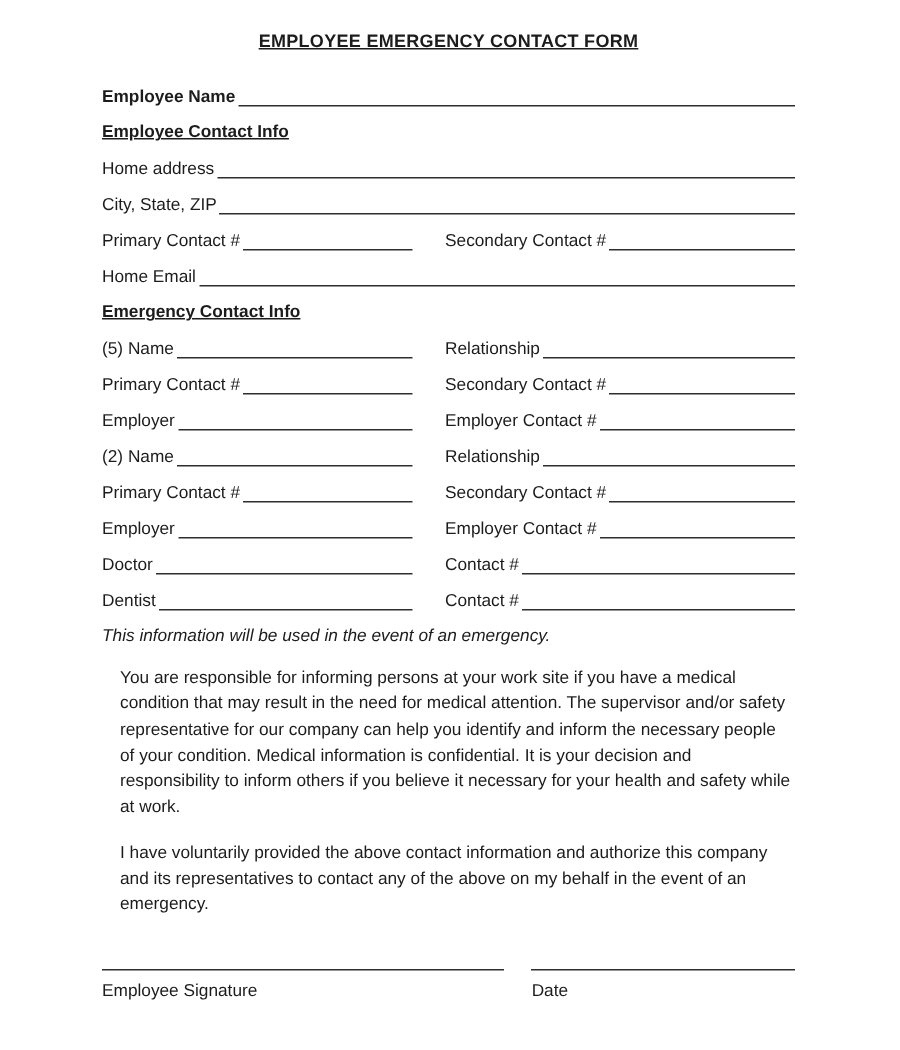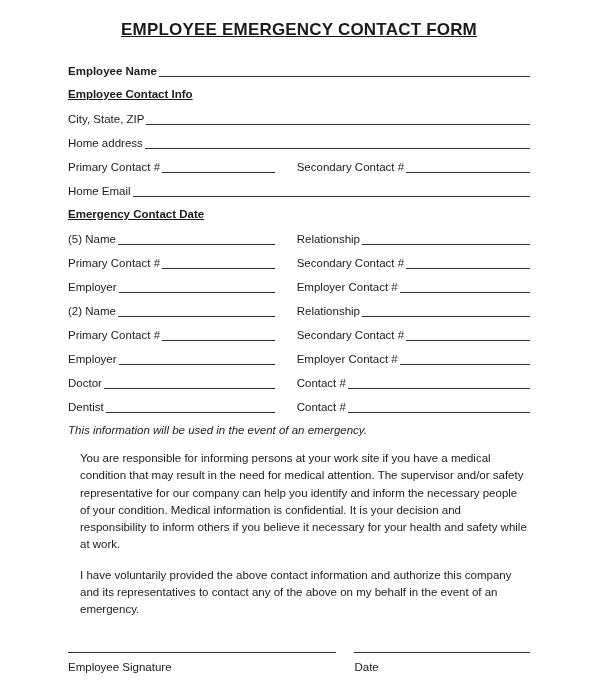--- a/index.html
+++ b/index.html
@@ -11,21 +11,21 @@
     width: 600px;
     height: 700px;
     box-sizing: border-box;
     padding: 14px 70px 0 68px;
     background: #ffffff;
     font-family: "Liberation Sans", "DejaVu Sans", sans-serif;
     font-size: 11.5px;
     color: #1c1c1c;
   }
   .title {
-    font-size: 17px;
+    font-size: 12px;
     font-weight: bold;
     text-align: center;
     text-decoration: underline;
     letter-spacing: 0.2px;
     margin: 6px 0 24px 0;
   }
   .heading {
     font-weight: bold;
     text-decoration: underline;
     margin: 6px 0 12px 0;
@@ -105,46 +105,46 @@
   <div class="title">EMPLOYEE EMERGENCY CONTACT FORM</div>
 
   <div class="row">
     <span class="label bold">Employee Name</span>
     <span class="line"></span>
   </div>
 
   <div class="heading">Employee Contact Info</div>
 
   <div class="row">
+    <span class="label">Home address</span>
+    <span class="line"></span>
+  </div>
+
+  <div class="row">
     <span class="label">City, State, ZIP</span>
     <span class="line"></span>
   </div>
 
   <div class="row">
-    <span class="label">Home address</span>
-    <span class="line"></span>
-  </div>
-
-  <div class="row">
     <span class="field field-left">
       <span class="label">Primary Contact #</span>
       <span class="line"></span>
     </span>
     <span class="field field-right">
       <span class="label">Secondary Contact #</span>
       <span class="line"></span>
     </span>
   </div>
 
   <div class="row">
     <span class="label">Home Email</span>
     <span class="line"></span>
   </div>
 
-  <div class="heading">Emergency Contact Date</div>
+  <div class="heading">Emergency Contact Info</div>
 
   <div class="row">
     <span class="field field-left">
       <span class="label">(5) Name</span>
       <span class="line"></span>
     </span>
     <span class="field field-right">
       <span class="label">Relationship</span>
       <span class="line"></span>
     </span>

